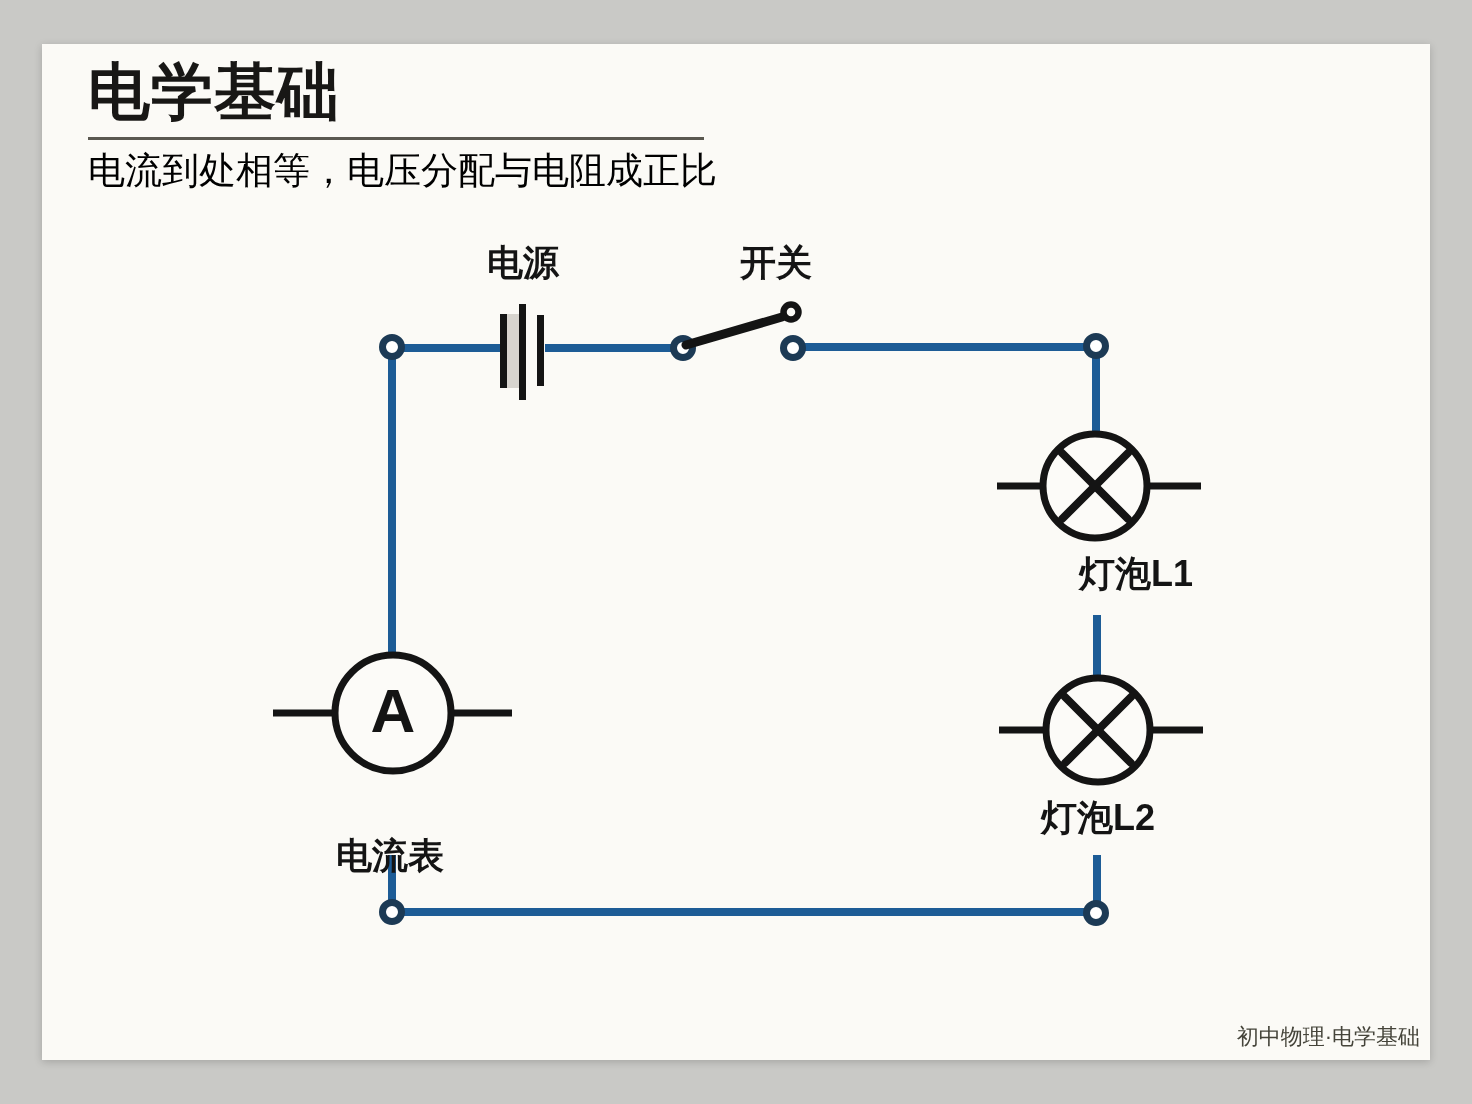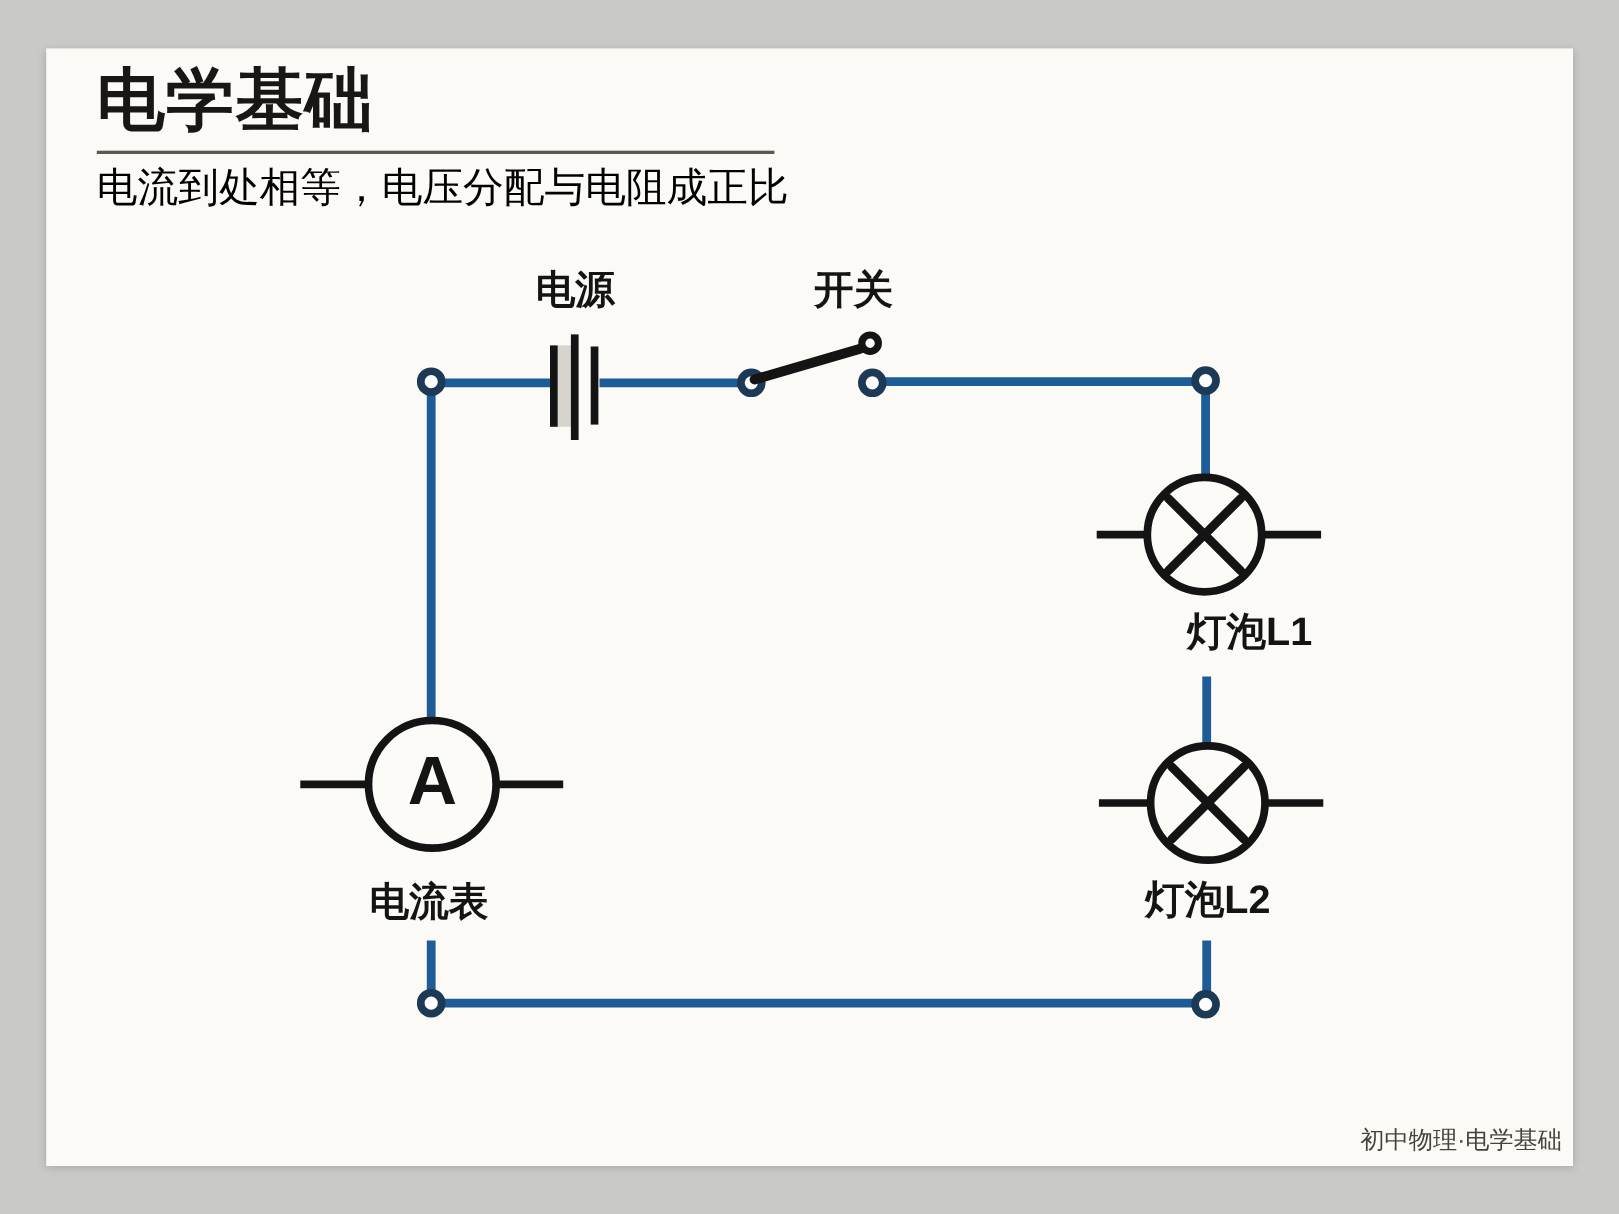--- a/index.html
+++ b/index.html
@@ -108,17 +108,17 @@
       <circle cx="1056" cy="686" r="52" stroke-width="7" fill="#fcfbf8"></circle>
       <line x1="1023" y1="653" x2="1089" y2="719" stroke-width="8" stroke-linecap="round"></line>
       <line x1="1089" y1="653" x2="1023" y2="719" stroke-width="8" stroke-linecap="round"></line>
     </g>
   </svg>
 
   <div class="comp-label" style="left:481px;top:199px;">电源</div>
   <div class="comp-label" style="left:734px;top:199px;">开关</div>
   <div class="comp-label" style="left:1055px;top:510px;margin-left:39px;">灯泡L1</div>
   <div class="comp-label" style="left:1056px;top:754px;">灯泡L2</div>
-  <div class="comp-label" style="left:348px;top:756px;">电流表</div>
+  <div class="comp-label" style="left:348px;top:792px;">电流表</div>
   <div class="ammeter-letter">A</div>
 
   <div class="footer">初中物理·电学基础</div>
 </div>
 
 </body></html>

